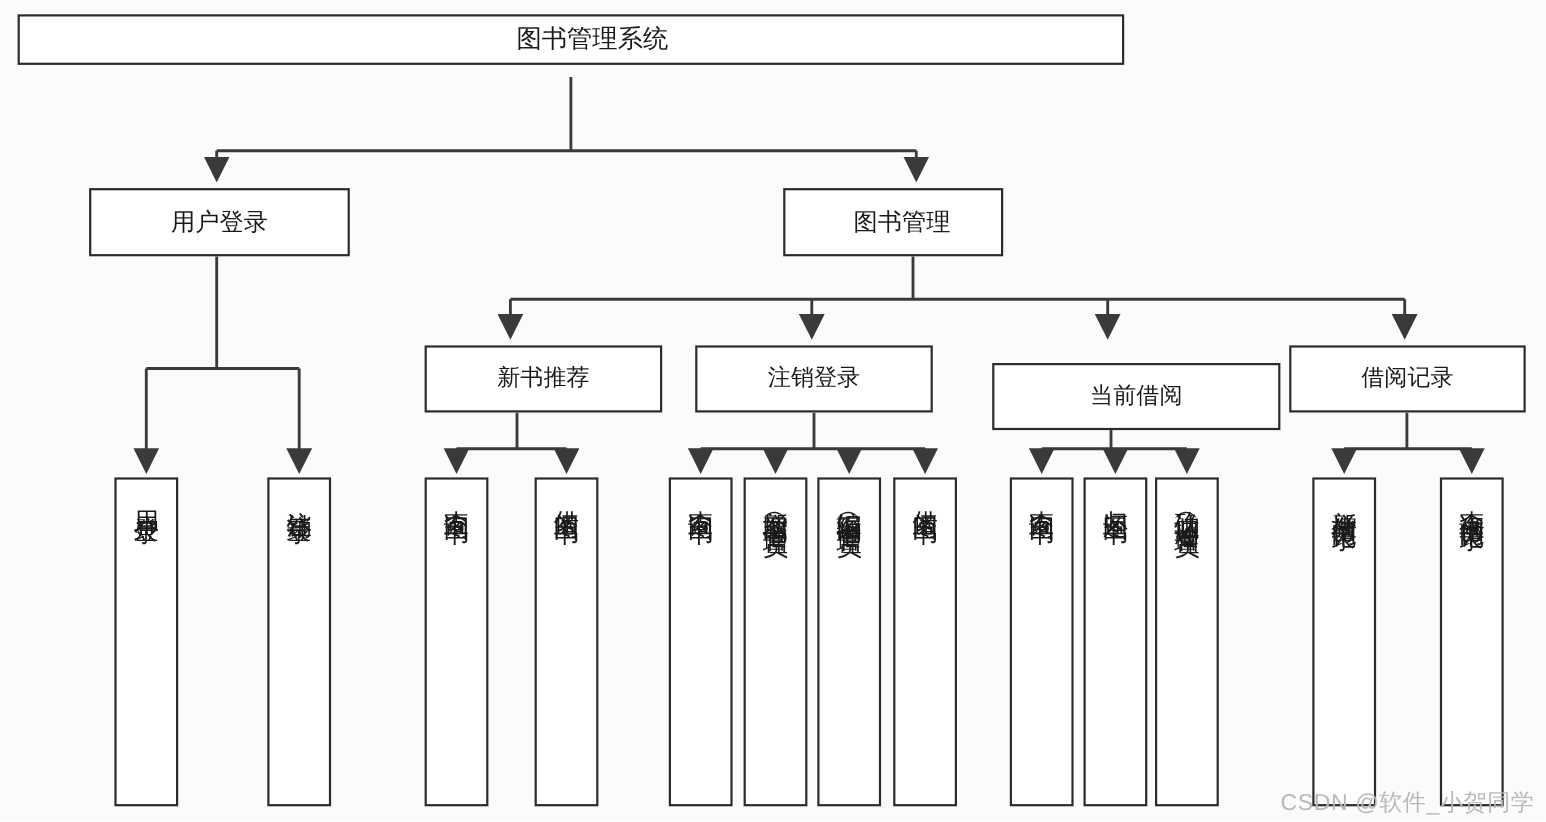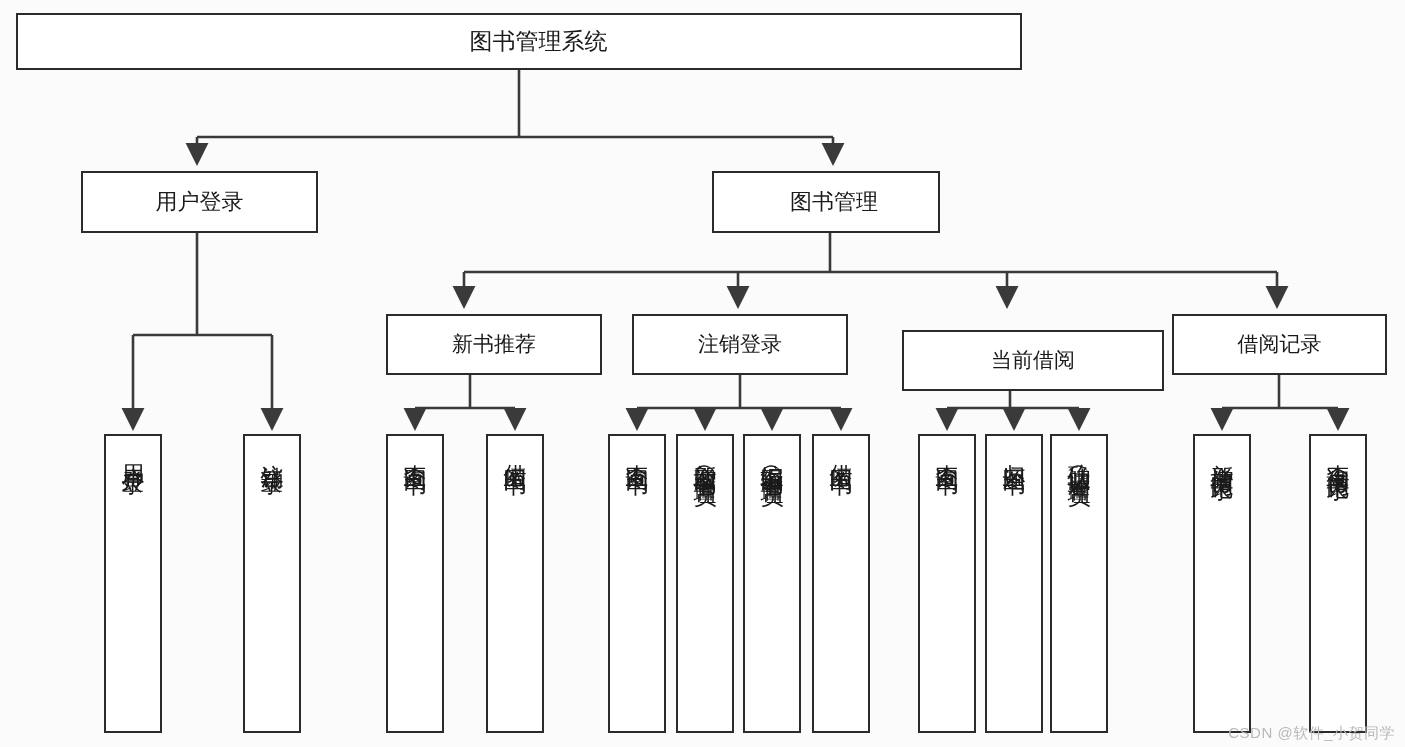--- a/index.html
+++ b/index.html
@@ -53,21 +53,21 @@
     text-orientation: upright;
     font-size: 23px;
     letter-spacing: 3px;
     line-height: 1.0;
     white-space: nowrap;
   }
   .watermark {
     position: absolute;
     right: 10px;
     bottom: 4px;
-    font-size: 15px;
+    font-size: 21px;
     color: #b9b9b9;
     letter-spacing: 0.5px;
     white-space: nowrap;
   }
 </style>
 </head>
 <body>
 
 <div id="canvas">
 
@@ -114,28 +114,28 @@
       <path d="M 1014 408 L 1014 427" marker-end="url(#arrow)"></path>
       <path d="M 1079 408 L 1079 427" marker-end="url(#arrow)"></path>
 
       <path d="M 1279 375 L 1279 408"></path>
       <path d="M 1222 408 L 1338 408"></path>
       <path d="M 1222 408 L 1222 427" marker-end="url(#arrow)"></path>
       <path d="M 1338 408 L 1338 427" marker-end="url(#arrow)"></path>
     </g>
   </svg>
 
-  <div class="node root" style="left:16px; top:13px; width:1006px; height:57px;padding-left:39px;">
+  <div class="node root" style="left:16px; top:13px; width:1006px; height:46px;padding-left:39px;">
     <span class="node-label">图书管理系统</span>
   </div>
 
   <div class="node level1" style="left:81px; top:171px; width:237px; height:62px;">
     <span class="node-label">用户登录</span>
   </div>
-  <div class="node level1" style="left:712px; top:171px; width:228px; height:62px;padding-left:16px;">
+  <div class="node level1" style="left:712px; top:171px; width:200px; height:62px;padding-left:16px;">
     <span class="node-label">图书管理</span>
   </div>
 
   <div class="node level2" style="left:362px; top:314px; width:216px; height:61px;margin-left:24px;">
     <span class="node-label">新书推荐</span>
   </div>
   <div class="node level2" style="left:632px; top:314px; width:216px; height:61px;">
     <span class="node-label">注销登录</span>
   </div>
   <div class="node level2" style="left:902px; top:330px; width:262px; height:61px;">

